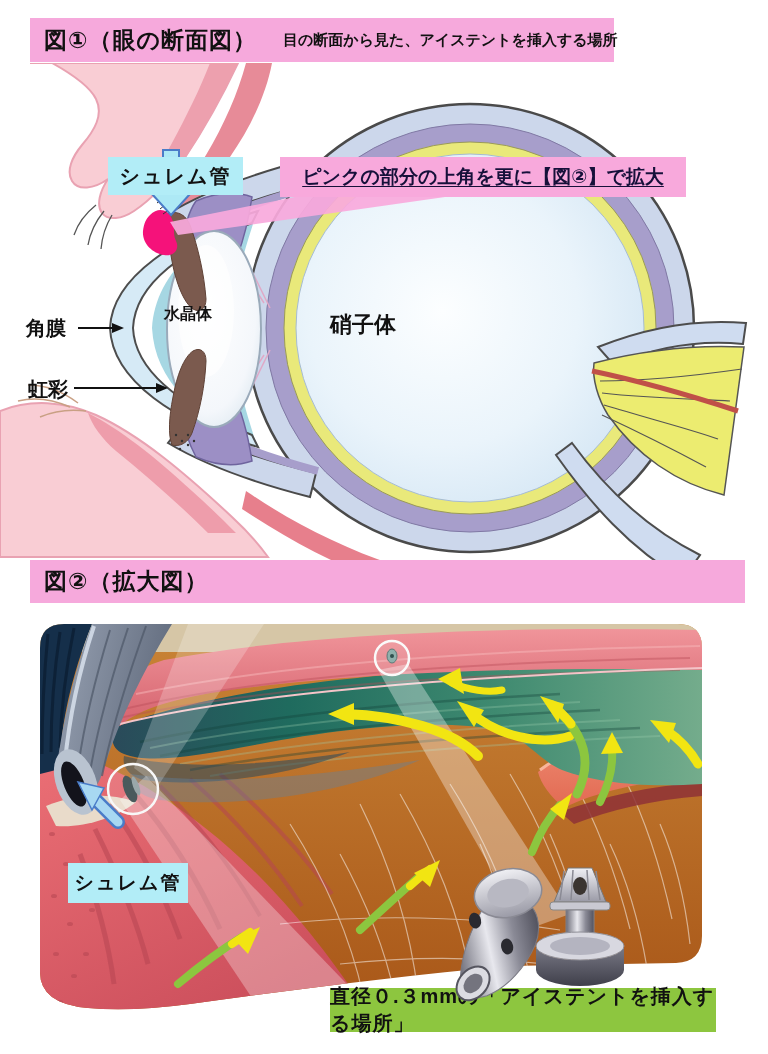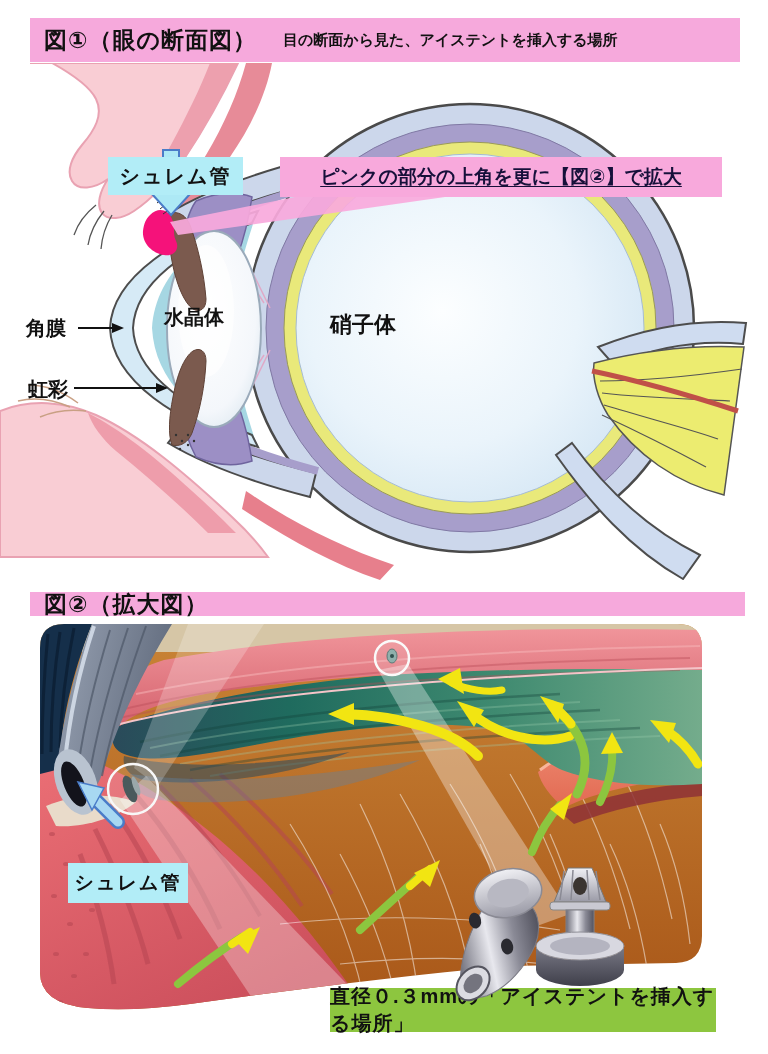--- a/index.html
+++ b/index.html
@@ -16,21 +16,21 @@
   .anat{position:absolute;font-weight:700;white-space:nowrap;}
   .caption{position:absolute;background:#8dc63f;display:flex;align-items:center;justify-content:center;
            font-size:20px;font-weight:700;letter-spacing:1px;}
   svg{position:absolute;display:block;}
 </style>
 </head>
 <body>
 
 <div class="stage">
 
-  <div class="bar" style="left:30px;top:18px;width:710px;height:44px;">
+  <div class="bar" style="left:30px;top:18px;width:584px;height:44px;">
     <span class="t1">図①（眼の断面図）</span>
     <span class="t2">目の断面から見た、アイステントを挿入する場所</span>
   </div>
 
   <svg style="left:0;top:63px;" width="768" height="517" viewBox="0 0 768 517">
     <defs>
       <radialGradient id="vit" cx="42%" cy="45%" r="65%">
         <stop offset="0%" stop-color="#fcfeff"></stop>
           <stop offset="60%" stop-color="#eaf4fb"></stop>
         <stop offset="100%" stop-color="#d4e6f4"></stop>
@@ -139,29 +139,29 @@
       <line x1="78" y1="265" x2="112" y2="265" stroke="#111" stroke-width="2"></line>
       <polygon points="112,260 124,265 112,270" fill="#111"></polygon>
     </g>
     <g>
       <line x1="74" y1="325" x2="156" y2="325" stroke="#111" stroke-width="2"></line>
       <polygon points="156,320 168,325 156,330" fill="#111"></polygon>
     </g>
   </svg>
 
   <div class="cyanbox" style="left:108px;top:112px;width:135px;height:38px;">シュレム管</div>
-  <div class="callout" style="left:280px;top:157px;width:442px;height:40px;">
+  <div class="callout" style="left:280px;top:157px;width:406px;height:40px;">
     <span>ピンクの部分の上角を更に【図②】で拡大</span>
   </div>
   <div class="anat" style="left:26px;top:315px;font-size:20px;">角膜</div>
   <div class="anat" style="left:28px;top:376px;font-size:20px;">虹彩</div>
-  <div class="anat" style="left:164px;top:304px;font-size:20px;">水晶体</div>
+  <div class="anat" style="left:164px;top:304px;font-size:16px;">水晶体</div>
   <div class="anat" style="left:330px;top:310px;font-size:22px;">硝子体</div>
 
-  <div class="bar" style="left:30px;top:592px;width:715px;height:24px;">
+  <div class="bar" style="left:30px;top:560px;width:715px;height:43px;">
     <span class="t1">図②（拡大図）</span>
   </div>
 
   <div class="caption" style="left:330px;top:988px;width:386px;height:44px;">直径０.３mmの「アイステントを挿入する場所」</div>
 
   <svg style="left:40px;top:624px;" width="662" height="392" viewBox="0 0 662 392">
     <defs>
       <clipPath id="photoClip">
         <path d="M 24 0 L 638 0 Q 662 0 662 24 L 662 312 Q 662 338 636 339 L 470 342 C 360 352 250 366 150 380 Q 90 388 48 384 Q 0 380 0 348 L 0 24 Q 0 0 24 0 Z"></path>
       </clipPath>

